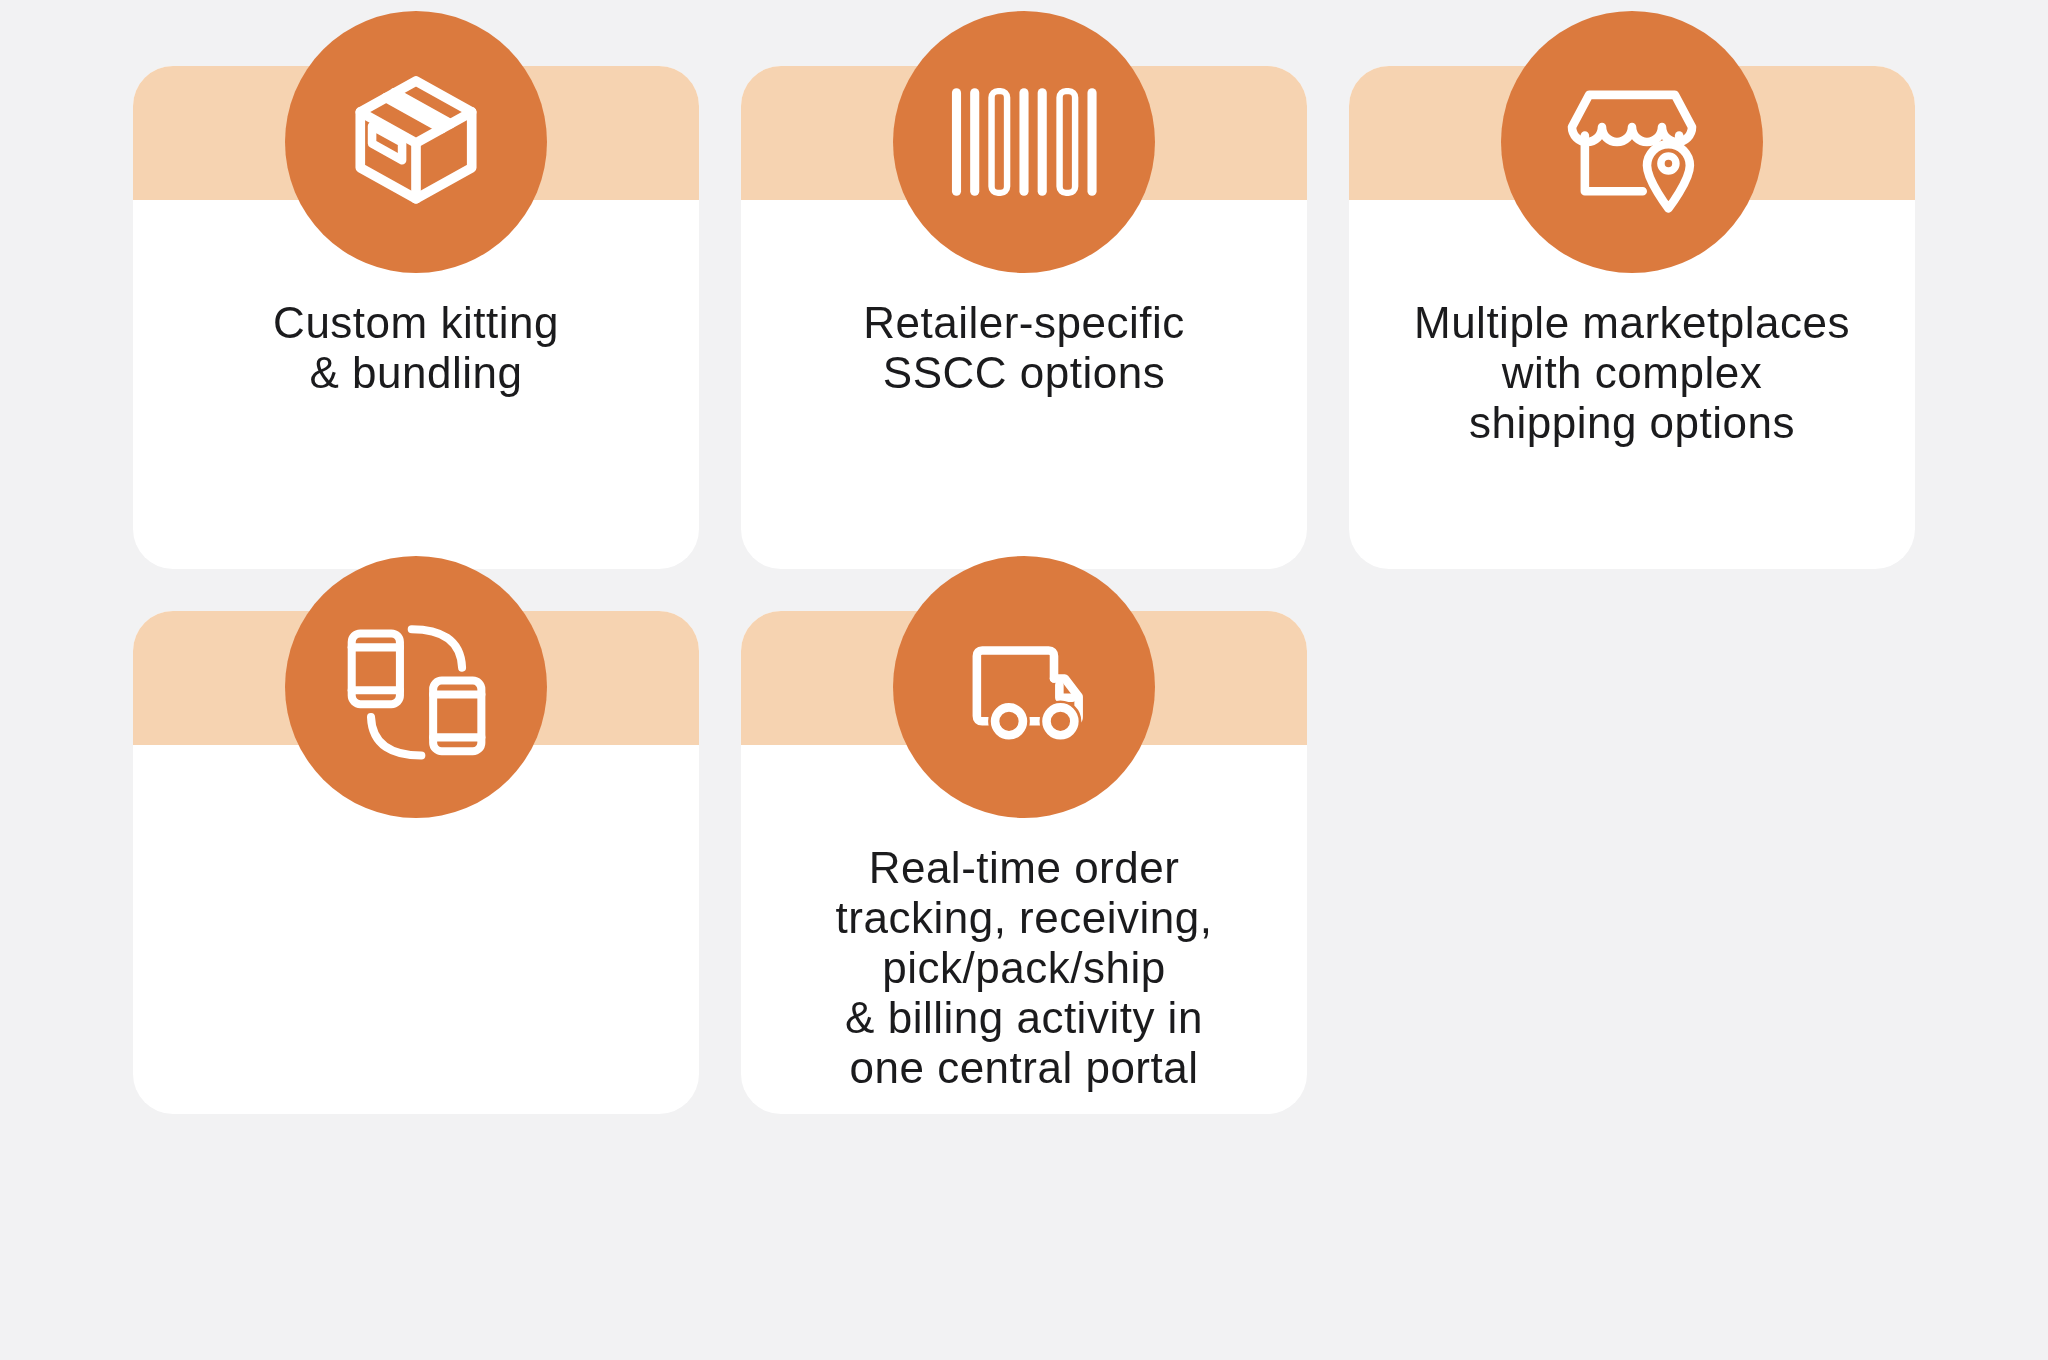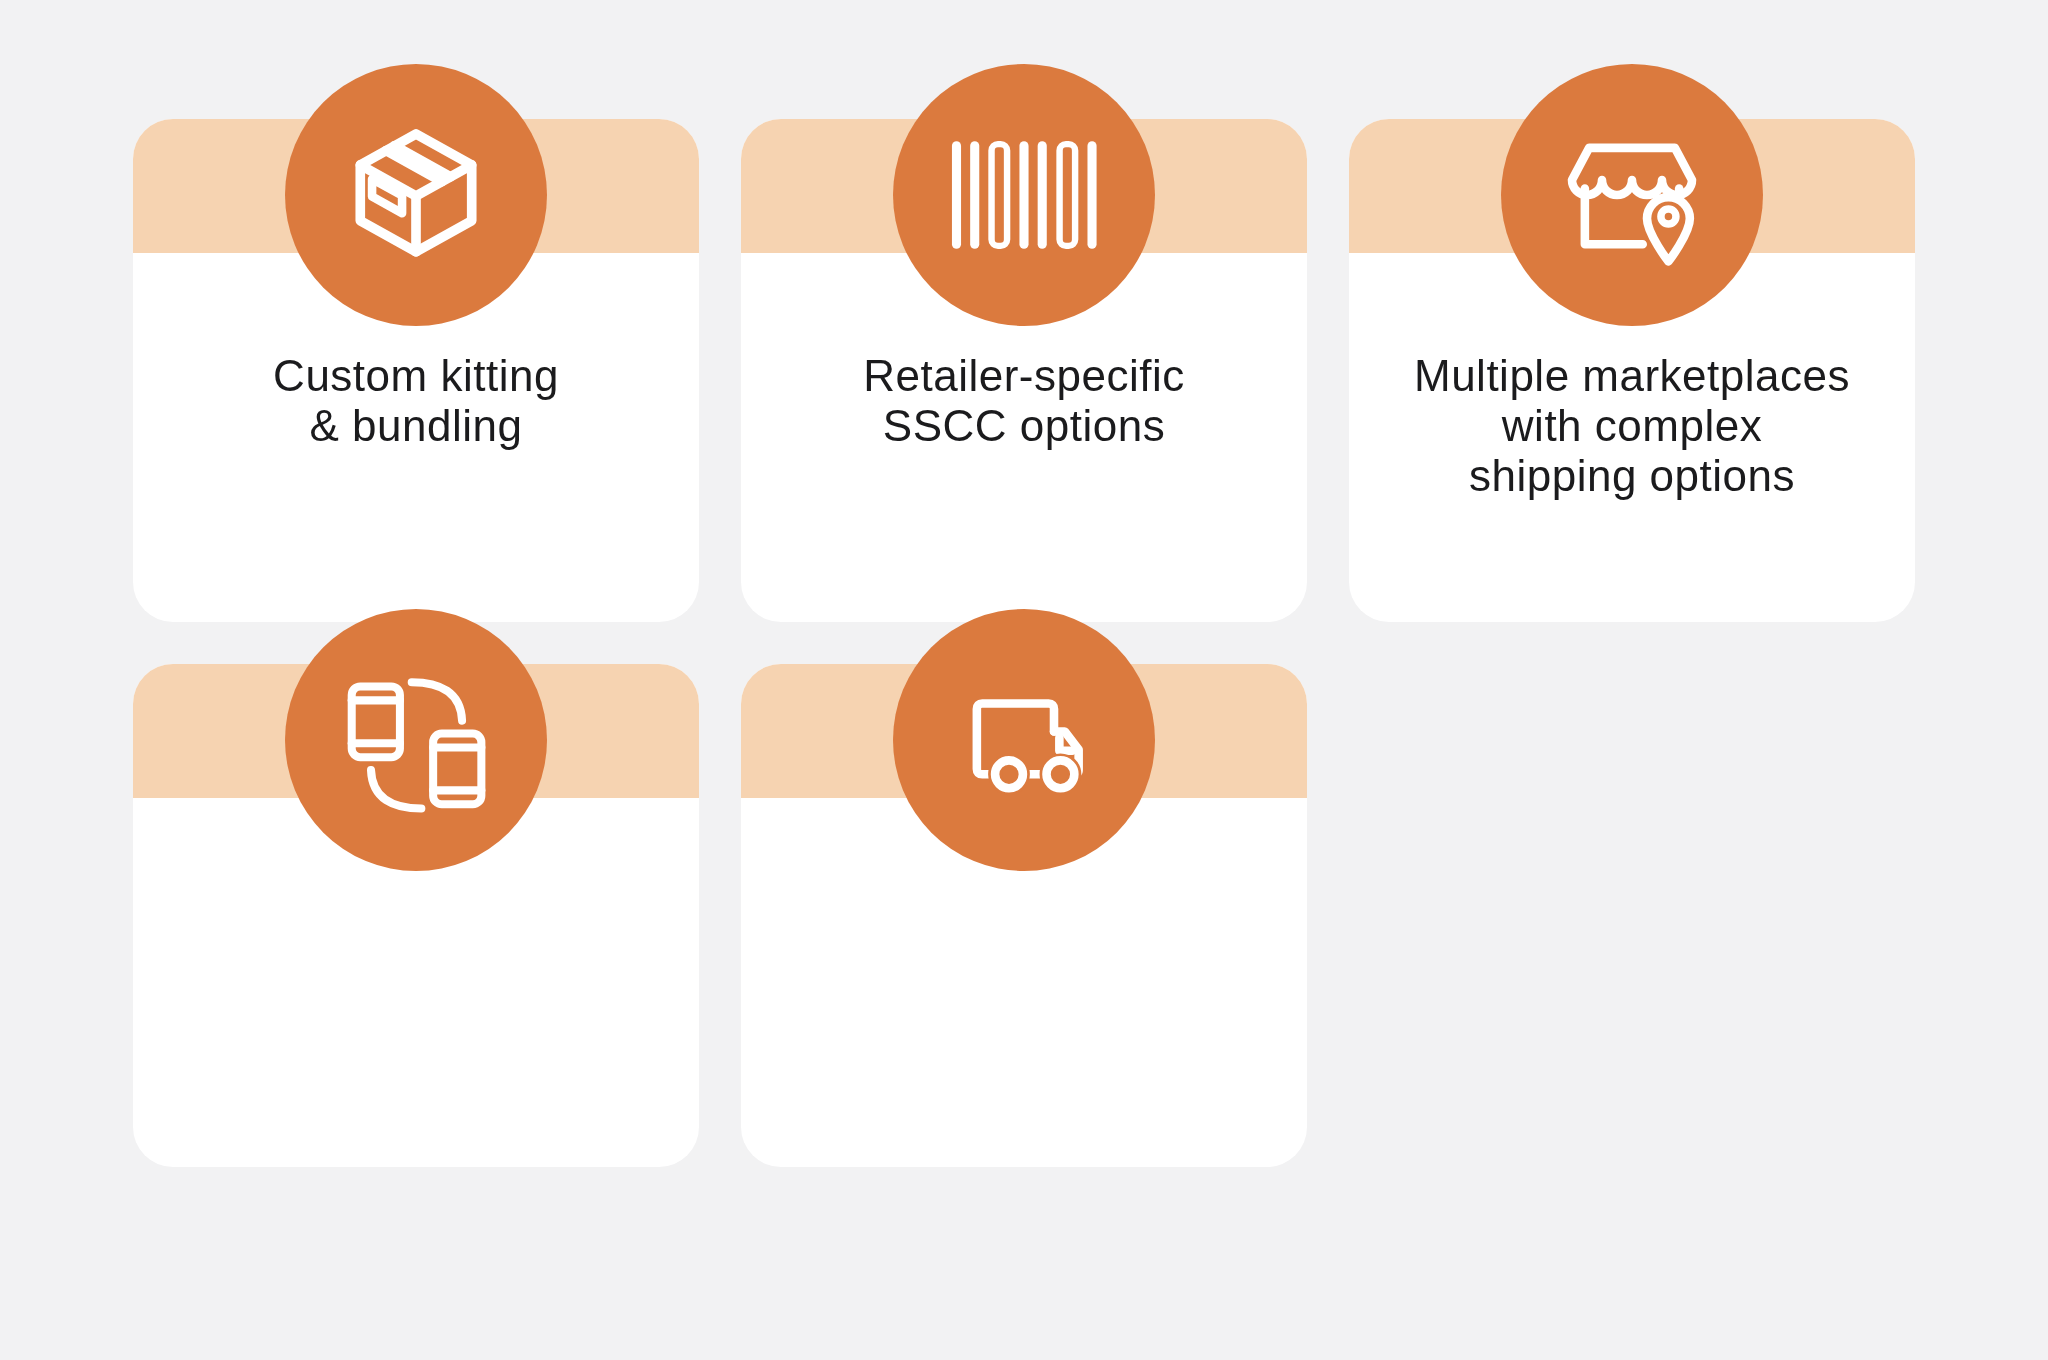--- a/index.html
+++ b/index.html
@@ -17,21 +17,21 @@
     font-family:"Liberation Sans","DejaVu Sans",sans-serif;
     overflow:hidden;
   }
   .grid{
     display:grid;
     grid-template-columns:repeat(3,566px);
     grid-template-rows:503px 503px;
     column-gap:76px;
     row-gap:122px;
     justify-content:center;
-    padding-top:119px;
+    padding-top:66px;
     gap:42px;
   }
   .card{
     position:relative;
     background:var(--card-background);
     border-radius:40px;
     height:503px;
   }
   .band{
     height:134px;
@@ -137,16 +137,21 @@
       <svg class="ic" width="150" height="150" viewBox="0 0 140 140" stroke-width="8">
         <path d="M98 62 V41 Q98 36 93 36 H31 Q26 36 26 41 V97 Q26 102 31 102 H98"></path>
         <path d="M98 62 H108 L121 79 V98 Q121 102 116 102 H98"></path>
         <path d="M103 68 V80 H115"></path>
         <circle cx="56" cy="102" r="13" fill="var(--accent-orange)" stroke="var(--accent-orange)" stroke-width="13"></circle>
         <circle cx="104" cy="102" r="13" fill="var(--accent-orange)" stroke="var(--accent-orange)" stroke-width="13"></circle>
         <circle cx="56" cy="102" r="13"></circle>
         <circle cx="104" cy="102" r="13"></circle>
       </svg>
     </div>
+    <p class="card-label">Real-time order
+tracking, receiving,
+pick/pack/ship
+&amp; billing activity in
+one central portal</p>
   </section>
 
 
 </main>
 
 </body></html>

